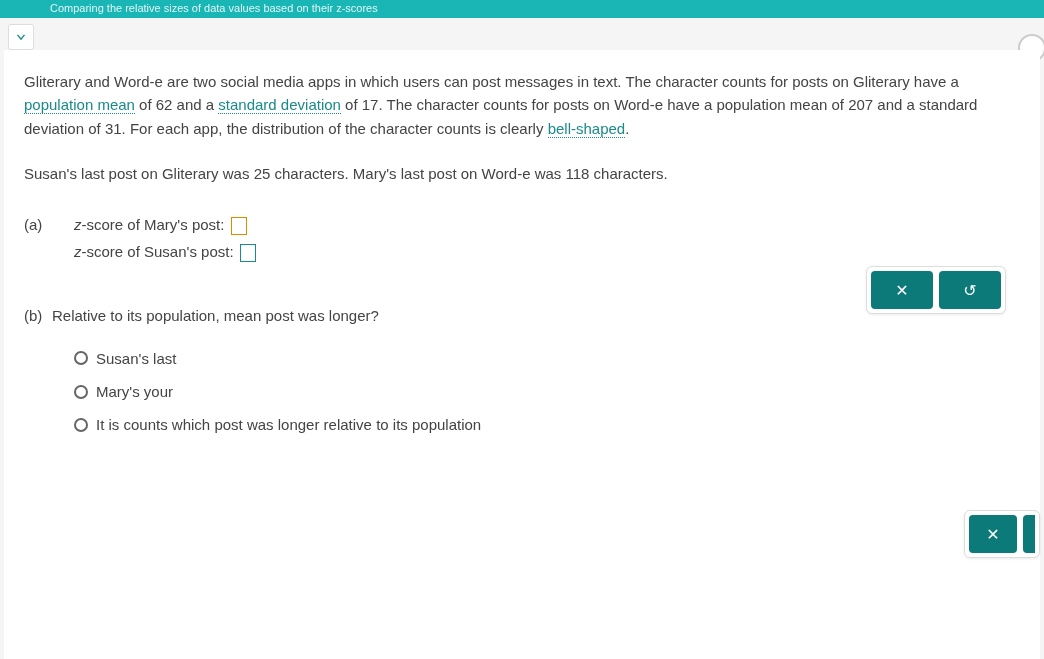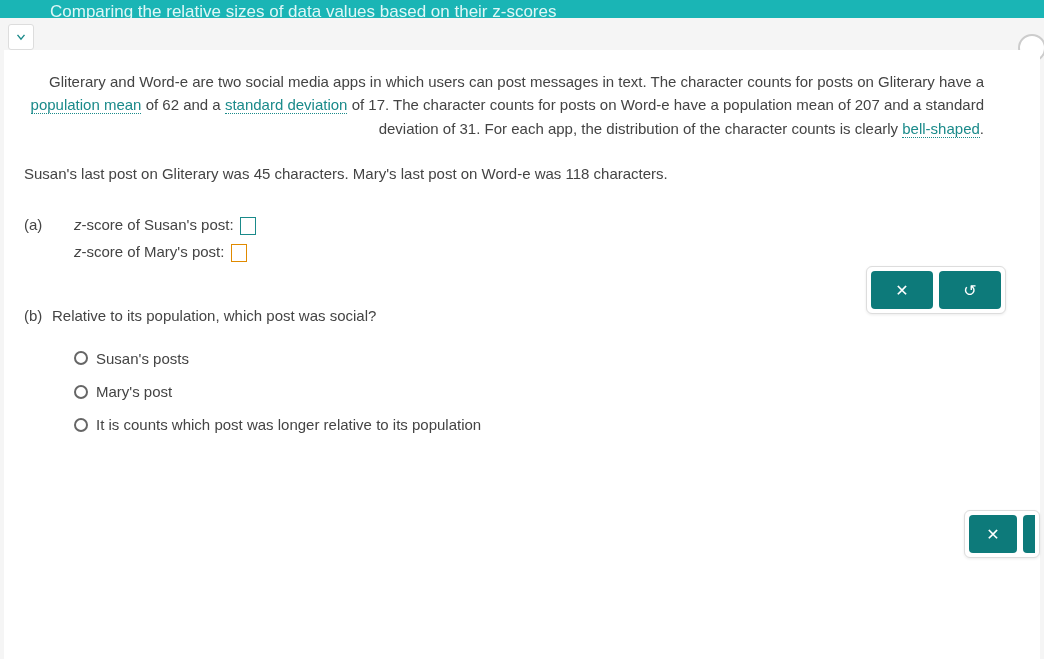--- a/index.html
+++ b/index.html
@@ -10,21 +10,21 @@
     width: 1044px;
     height: 659px;
     overflow: hidden;
     position: relative;
   }
   .top-bar {
     background: #1ab5b5;
     height: 18px;
     width: 100%;
     color: #e0f7f7;
-    font-size: 17px;
+    font-size: 11px;
     padding: 2px 0 0 50px;
     overflow: hidden;
   }
   .collapse-btn {
     position: absolute;
     top: 24px;
     left: 8px;
     width: 26px;
     height: 26px;
     background: #fff;
@@ -39,21 +39,21 @@
   .content {
     background: #fff;
     margin: 32px 4px 4px 4px;
     padding: 20px 28px 20px 20px;
     height: calc(100% - 40px);
     position: relative;
     font-size: 15px;
     line-height: 1.55;
     color: #444;
   }
-  .problem-text { max-width: 960px; text-align: right; }
+  .problem-text { max-width: 960px; }
   .term-link {
     color: #1a8a8a;
     border-bottom: 1px dotted #1a8a8a;
     cursor: pointer;
   }
   .question-block { margin-top: 22px; }
   .part { margin-top: 28px; padding-left: 28px; position: relative; }
   .part-label {
     position: absolute;
     left: 0;
@@ -145,58 +145,58 @@
 
 <div class="info-circle"></div>
 
 <div class="content">
 
   <div class="problem-text">
     <span>Gliterary and Word-e are two social media apps in which users can post messages in text. The character counts for posts on Gliterary have a </span><span class="term-link">population mean</span><span> of 62 and a </span><span class="term-link">standard deviation</span><span> of 17. The character counts for posts on Word-e have a population mean of 207 and a standard deviation of 31. For each app, the distribution of the character counts is clearly </span><span class="term-link">bell-shaped</span><span>.</span>
   </div>
 
   <div class="question-block">
-    <span>Susan's last post on Gliterary was 45 characters. Mary's last post on Word-e was 118 characters.</span>
+    <span>Susan's last post on Gliterary was 25 characters. Mary's last post on Word-e was 118 characters.</span>
   </div>
 
   <div class="part">
     <span class="part-label">(a)</span>
     <div class="answer-inputs">
       <div class="answer-row">
+        <span class="z-var">z</span><span>-score of Mary's post:</span>
+        <span class="input-box orange"></span>
+      </div>
+      <div class="answer-row">
         <span class="z-var">z</span><span>-score of Susan's post:</span>
         <span class="input-box"></span>
-      </div>
-      <div class="answer-row">
-        <span class="z-var">z</span><span>-score of Mary's post:</span>
-        <span class="input-box orange"></span>
       </div>
     </div>
   </div>
 
   <div class="button-group">
     <button class="btn">
       <span>✕</span>
     </button>
     <button class="btn">
       <span>↺</span>
     </button>
   </div>
 
   <div class="part" style="margin-top:40px;">
     <span class="part-label">(b)</span>
-    <div>Relative to its population, which post was social?</div>
+    <div>Relative to its population, mean post was longer?</div>
 
     <div class="radio-list">
       <div class="radio-item">
         <span class="radio-circle"></span>
-        <span>Susan's posts</span>
+        <span>Susan's last</span>
       </div>
       <div class="radio-item">
         <span class="radio-circle"></span>
-        <span>Mary's post</span>
+        <span>Mary's your</span>
       </div>
       <div class="radio-item">
         <span class="radio-circle"></span>
         <span>It is counts which post was longer relative to its population</span>
       </div>
     </div>
   </div>
 
   <div class="button-group-b">
     <button class="btn narrow">

